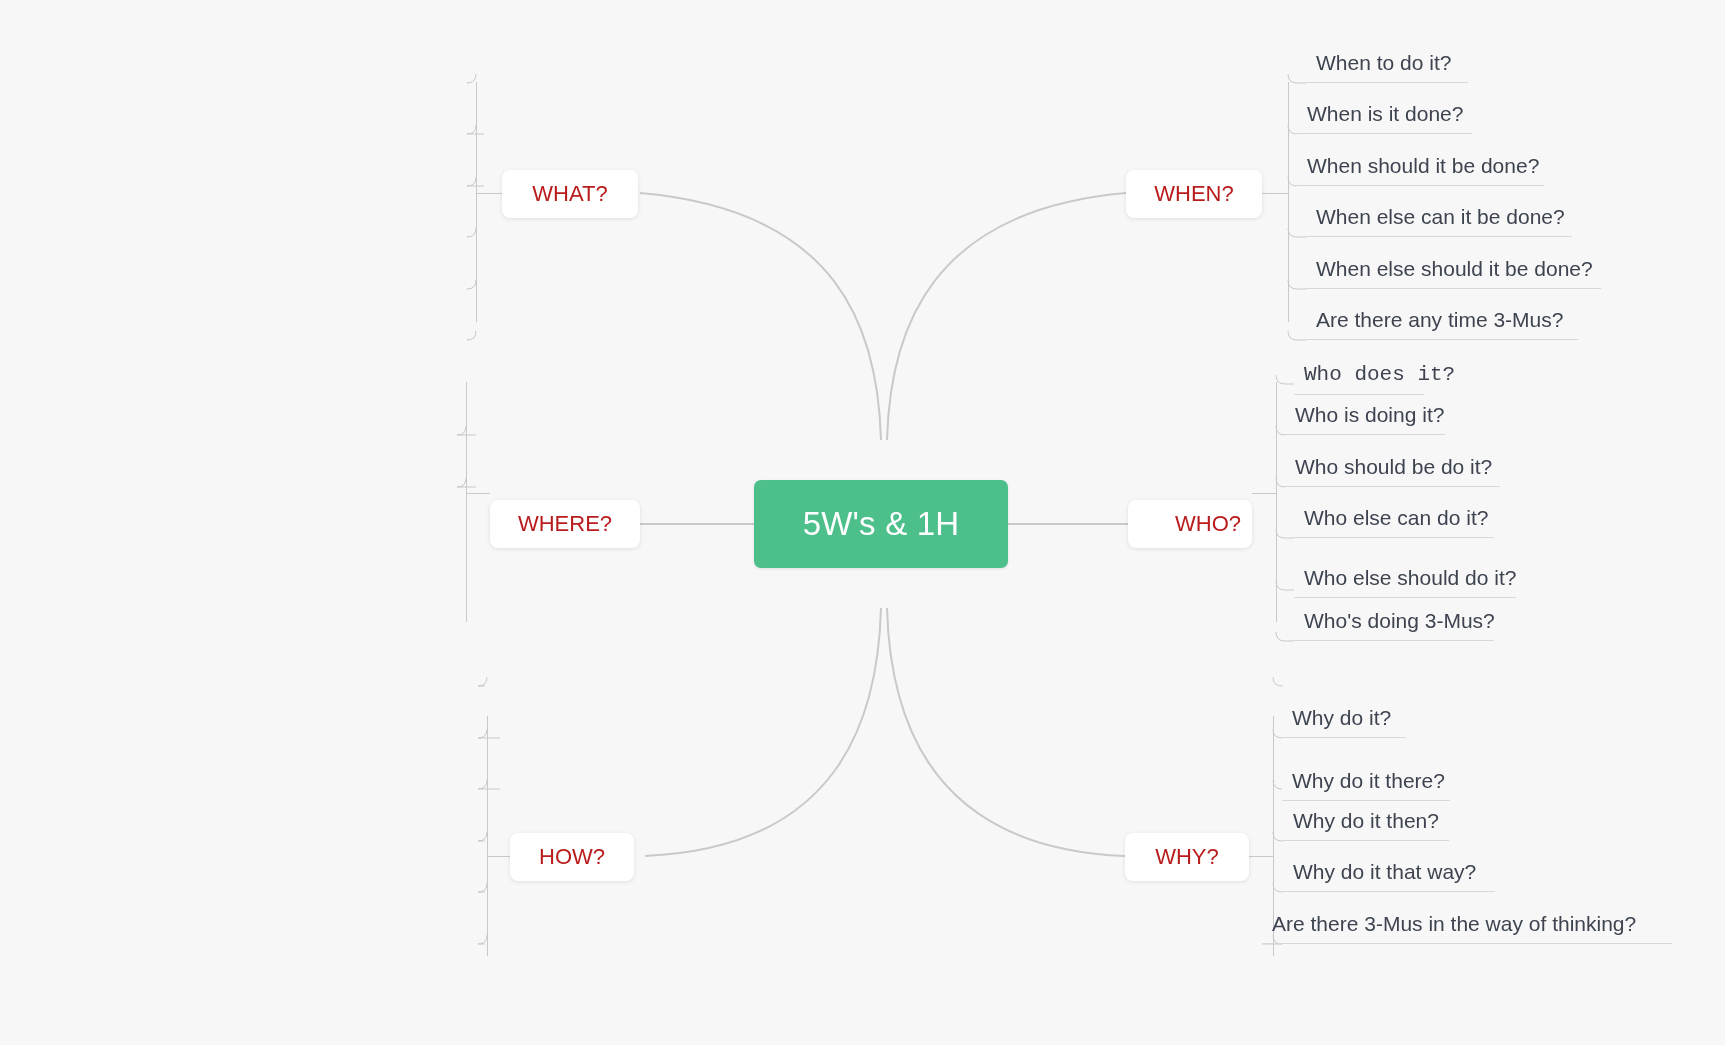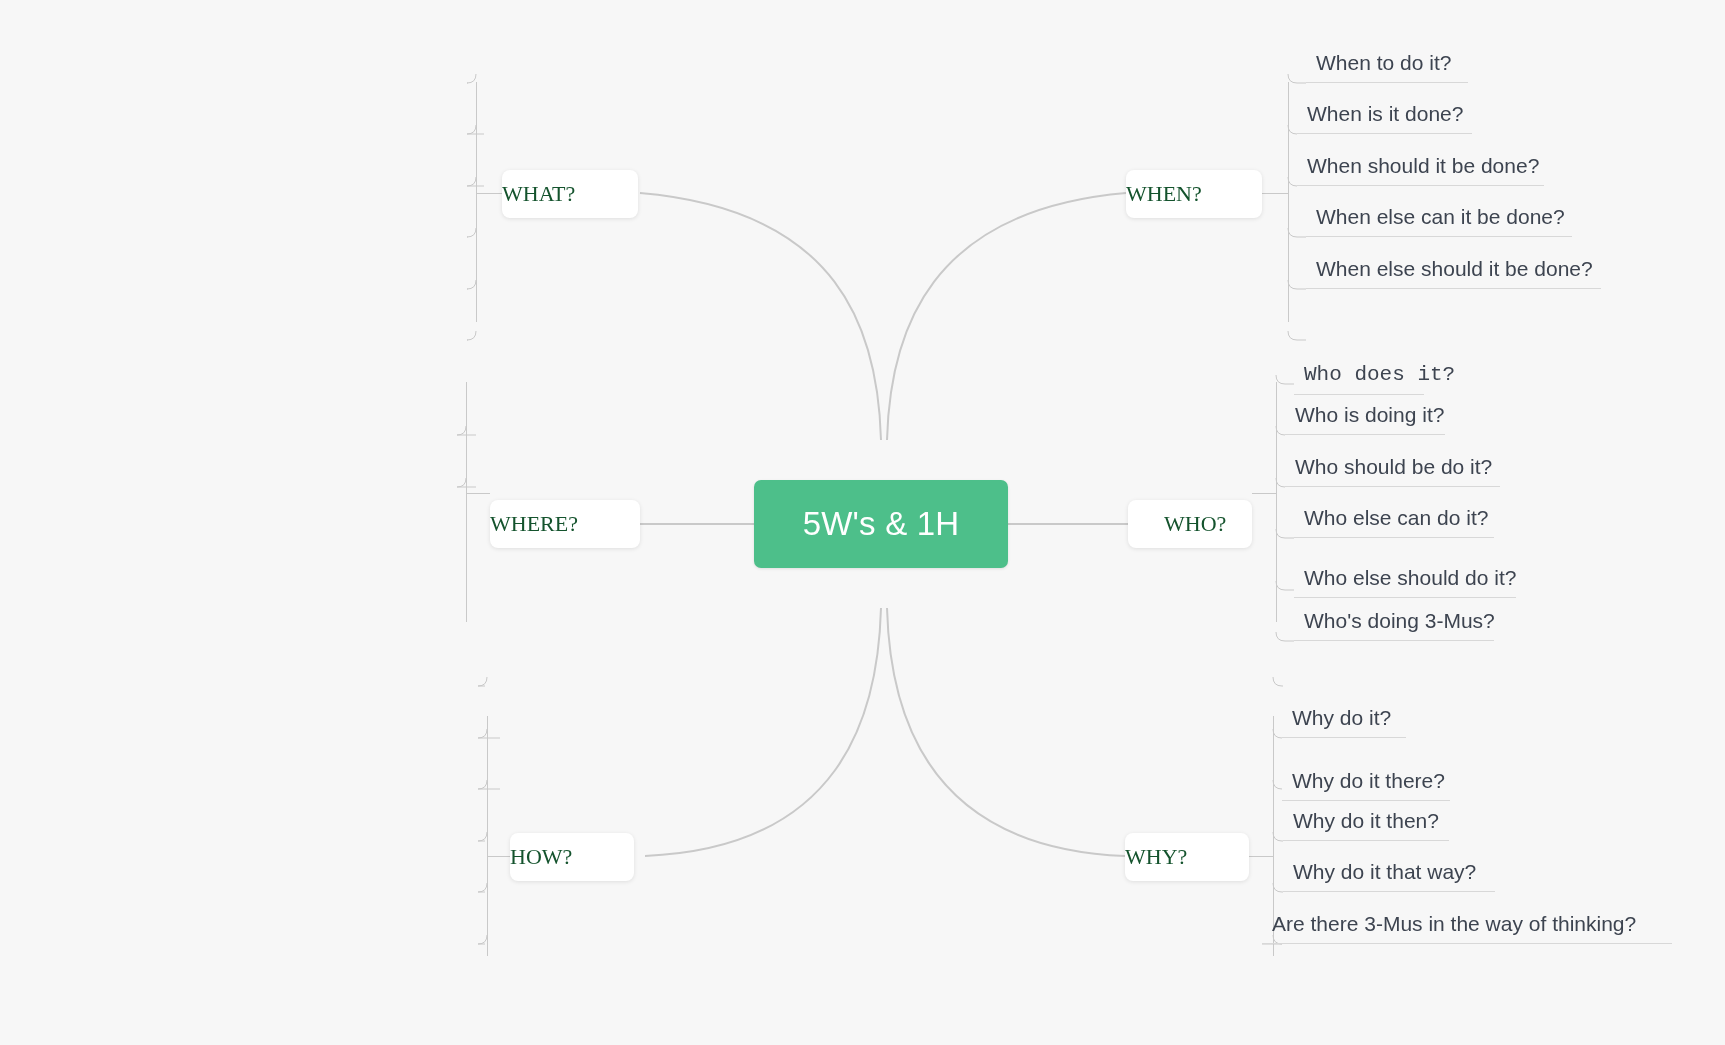--- a/index.html
+++ b/index.html
@@ -37,28 +37,28 @@
     white-space: nowrap;
     z-index: 6;
     box-shadow: 0 1px 3px rgba(0,0,0,.10);
   }
 
   
   .branch-node {
     position: absolute;
     display: flex;
     align-items: center;
+    justify-content: center;
     background: #ffffff;
-    color: #14532d;
+    color: #b91c1c;
     border-radius: 8px;
     font-size: 22px;
     white-space: nowrap;
     z-index: 5;
     box-shadow: 0 1px 4px rgba(0,0,0,.10);
-    font-family: Liberation Serif, serif;
   }
 
   
   .leaf-group {
     position: absolute;
     z-index: 4;
   }
   .leaf {
     position: absolute;
     white-space: nowrap;
@@ -176,20 +176,21 @@
   </div>
   <div class="leaf-group" style="left:0px; top:0px; width:1687px; height:350px;">
     <div class="spine right" style="left:1288px; top:82px; width:0; height:240px;"></div>
     <div class="stub" style="left:1262px; top:193px; width:26px;"></div>
 
     <div class="leaf right-side" style="left:1306px; top:52px; width:162px;">When to do it?</div>
     <div class="leaf right-side" style="left:1297px; top:103px; width:175px;">When is it done?</div>
     <div class="leaf right-side" style="left:1297px; top:155px; width:247px;">When should it be done?</div>
     <div class="leaf right-side" style="left:1306px; top:258px; width:295px;">When else should it be done?</div>
     <div class="leaf right-side" style="left:1306px; top:206px; width:266px;">When else can it be done?</div>
+    <div class="leaf right-side" style="left:1306px; top:309px; width:272px;">Are there any time 3-Mus?</div>
   </div>
 
   <div class="branch-node" style="left:1128px; top:500px; width:124px; height:48px;padding-left:36px;">
     <span>WHO?</span>
   </div>
   <div class="leaf-group" style="left:0px; top:0px; width:1725px; height:660px;">
     <div class="spine right" style="left:1276px; top:382px; width:0; height:240px;"></div>
     <div class="stub" style="left:1252px; top:493px; width:24px;"></div>
 
     <div class="leaf right-side" style="left:1294px; top:364px; width:130px;font-family:Liberation Mono, monospace;">Who does it?</div>

